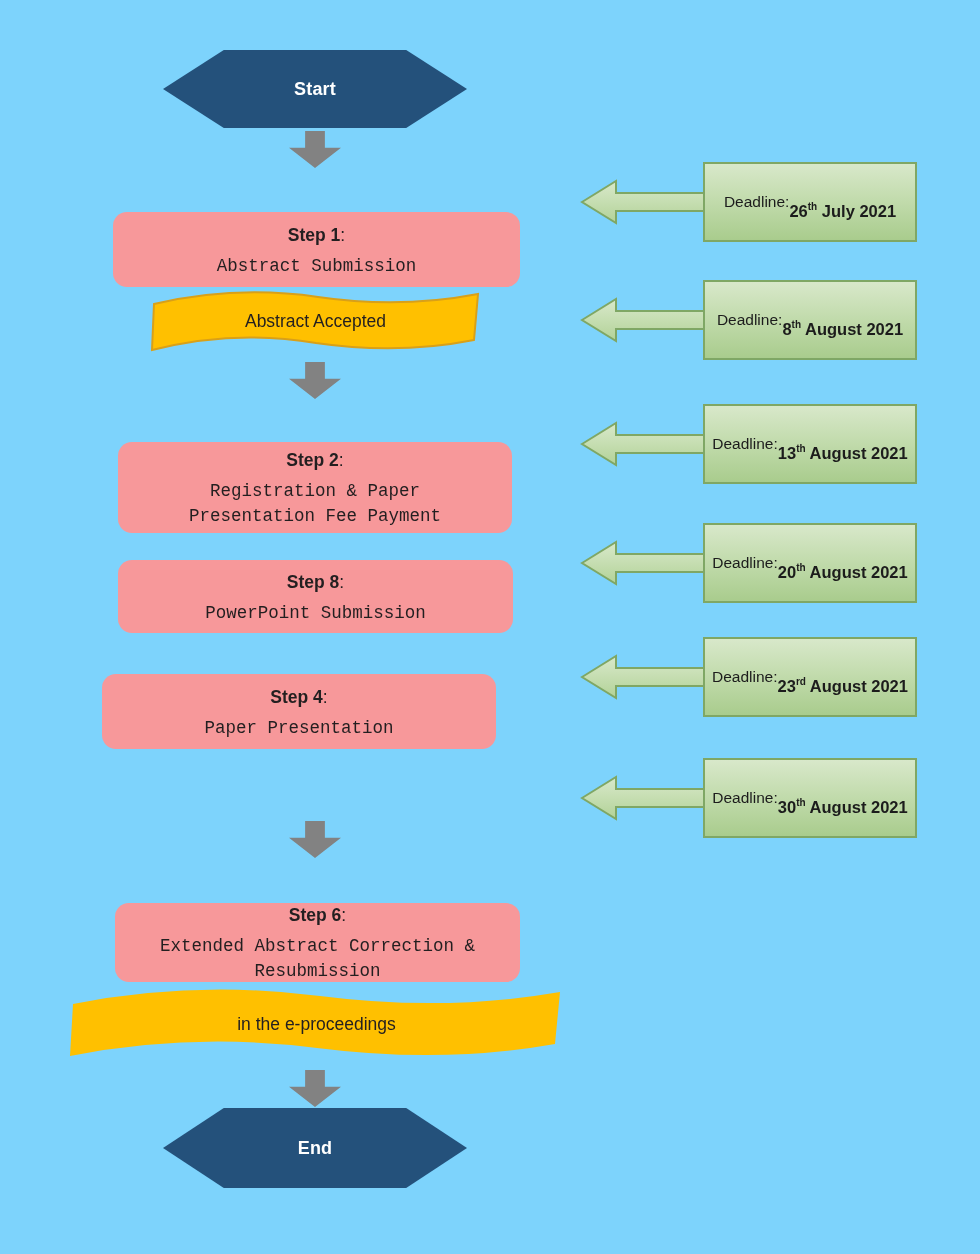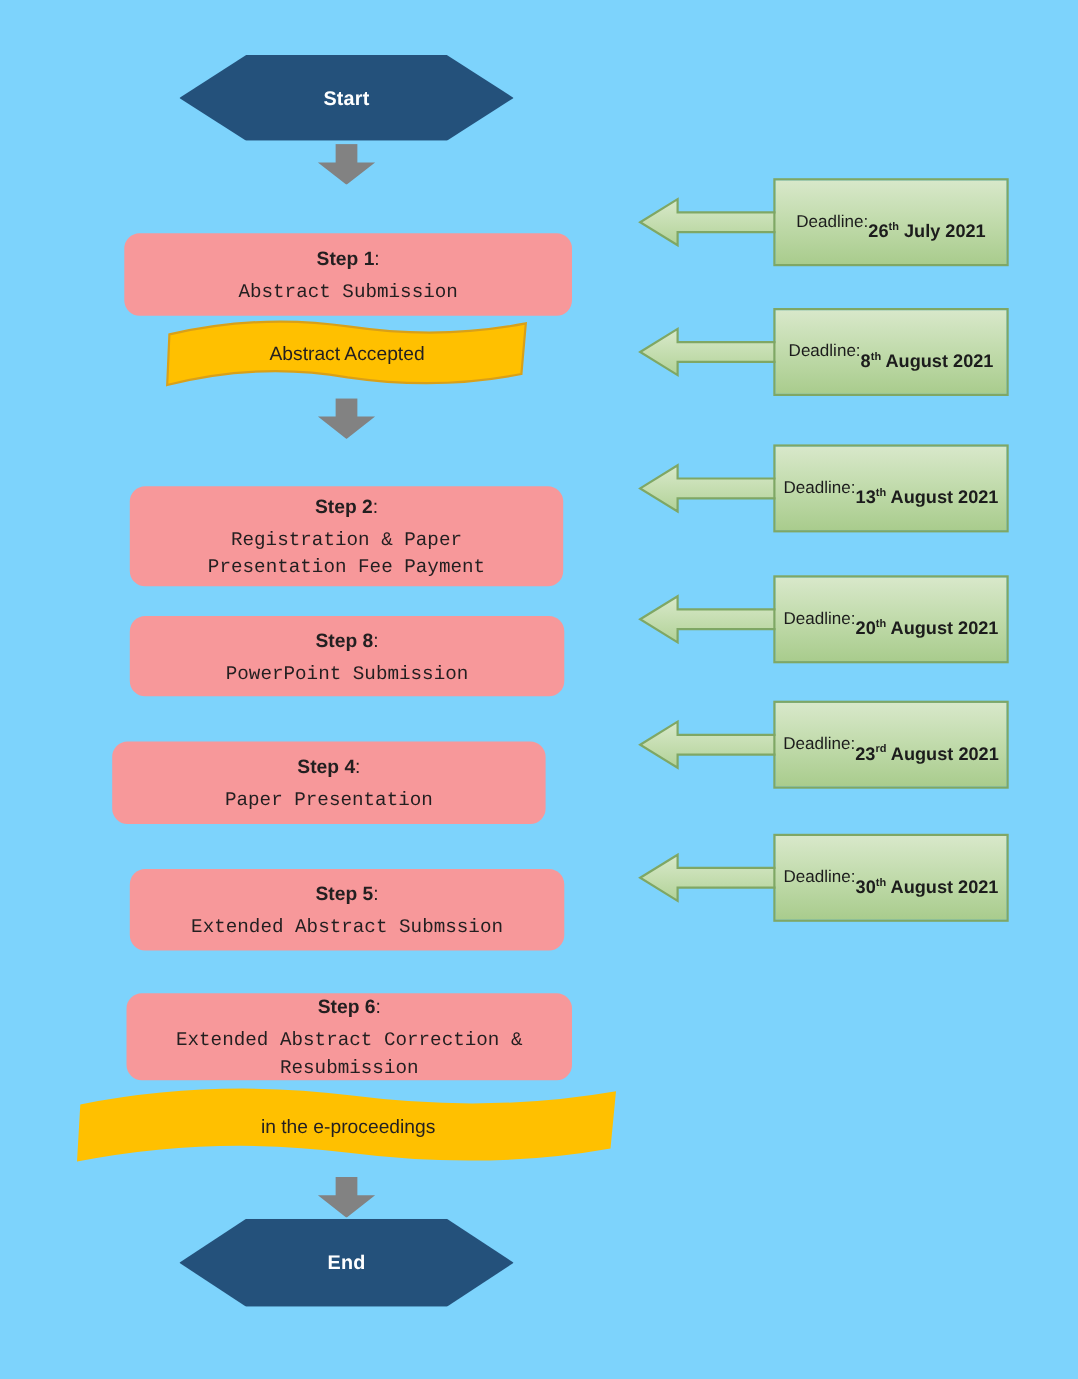--- a/index.html
+++ b/index.html
@@ -95,24 +95,20 @@
   <div class="step" style="left:118px;top:516px;width:395px;height:73px">
     <div class="t"><span>Step 8</span><span class="colon">:</span></div>
     <div class="d">PowerPoint Submission</div>
   </div>
 
   <div class="step" style="left:102px;top:630px;width:394px;height:75px">
     <div class="t"><span>Step 4</span><span class="colon">:</span></div>
     <div class="d">Paper Presentation</div>
   </div>
 
-  <div class="step" style="left:118px;top:746px;width:395px;height:74px">
-    <div class="t"><span>Step 5</span><span class="colon">:</span></div>
-    <div class="d">Extended Abstract Submssion</div>
-  </div>
 
   <div class="step" style="left:115px;top:859px;width:405px;height:79px">
     <div class="t"><span>Step 6</span><span class="colon">:</span></div>
     <div class="d">Extended Abstract Correction &amp; Resubmission</div>
   </div>
 
   <div class="wave wave2" style="left:65px;top:978px;width:503px;height:92px">
     <svg width="503" height="92" viewBox="0 0 503 92">
       <path d="M8,26 Q130,2 255,18 Q380,34 495,14 L490,66 Q378,86 252,70 Q128,54 5,78 Z" fill="#FFC000"></path>
     </svg>

